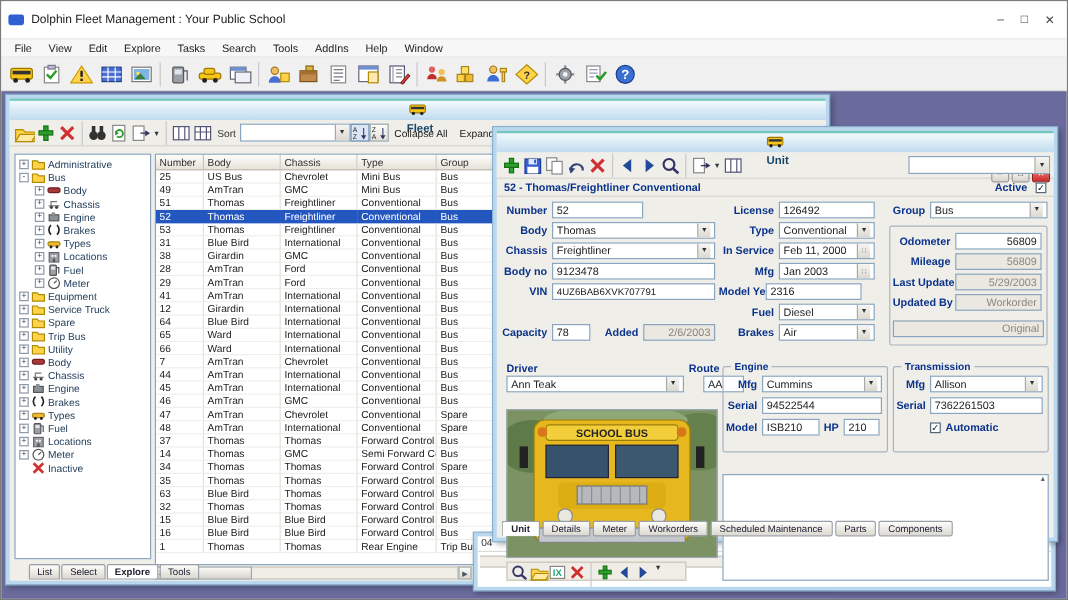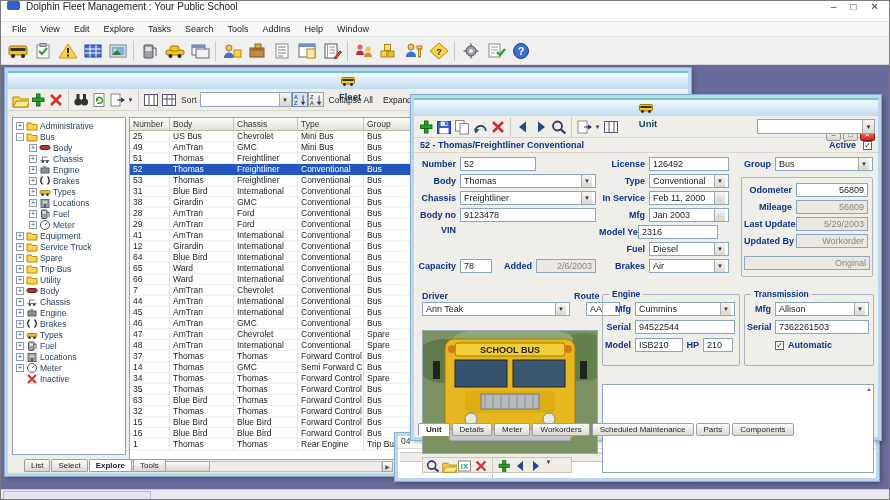--- a/index.html
+++ b/index.html
@@ -1,21 +1,21 @@
 <!DOCTYPE html>
 <html><head>
 <meta charset="utf-8">
 <style>
   html,body{margin:0;padding:0;}
   body{font-family:"Liberation Sans",sans-serif;background:#555;}
   *{box-sizing:border-box;}
   .screen{position:relative;width:890px;height:500px;background:#f0f0f0;overflow:hidden;border:1px solid #7a7a7a;}
 
   
-  .titlebar{height:21px;background:#ffffff;display:flex;align-items:flex-start;padding:0 6px;border-bottom:1px solid #e2e2e2;}
+  .titlebar{height:32px;background:#ffffff;display:flex;align-items:center;padding:0 6px;border-bottom:1px solid #e2e2e2;}
   .titlebar .app-ic{width:13px;height:9px;background:#2f5fd0;border-radius:2px;margin-right:6px;}
   .titlebar .ttext{font-size:10px;color:#222;}
   .wctl{margin-left:auto;display:flex;gap:14px;color:#444;font-size:10px;padding-right:4px;}
   .wctl span{cursor:default;}
   .menubar{height:15px;background:#f7f7f7;display:flex;align-items:center;padding-left:4px;border-bottom:1px solid #e6e6e6;}
   .menubar span{font-size:9px;color:#222;padding:0 7px;}
   .maintb{height:28px;background:#f0f0f0;display:flex;align-items:center;padding-left:4px;border-bottom:1px solid #d8d8d8;}
   .chip{width:25px;height:24px;display:flex;align-items:center;justify-content:center;}
   .chip svg{display:block;}
   .tsep{width:1px;height:20px;background:#c8c8c8;margin:0 3px;}
@@ -960,20 +960,21 @@
               <span>Freightliner</span>
               <span class="arr">▼</span>
             </span>
           </div>
         <div class="row" style="left:0;top:55px;">
             <span class="lbl" style="width:46px;">Body no</span>
             <span class="inp" style="width:136px;">9123478</span>
           </div>
         <div class="row" style="left:0;top:72px;">
             <span class="lbl" style="width:46px;">VIN</span>
+            <span class="inp" style="width:136px;font-size:8px;">4UZ6BAB6XVK707791</span>
           </div>
         <div class="row" style="left:0;top:106px;">
           <span class="lbl" style="width:46px;">Capacity</span>
           <span class="inp" style="width:32px;">78</span>
           <span class="lbl" style="width:44px;">Added</span>
           <span class="inp ro" style="width:60px;">2/6/2003</span>
         </div>
 
         <div class="row" style="left:185px;top:4px;">
             <span class="lbl" style="width:50px;">License</span>

